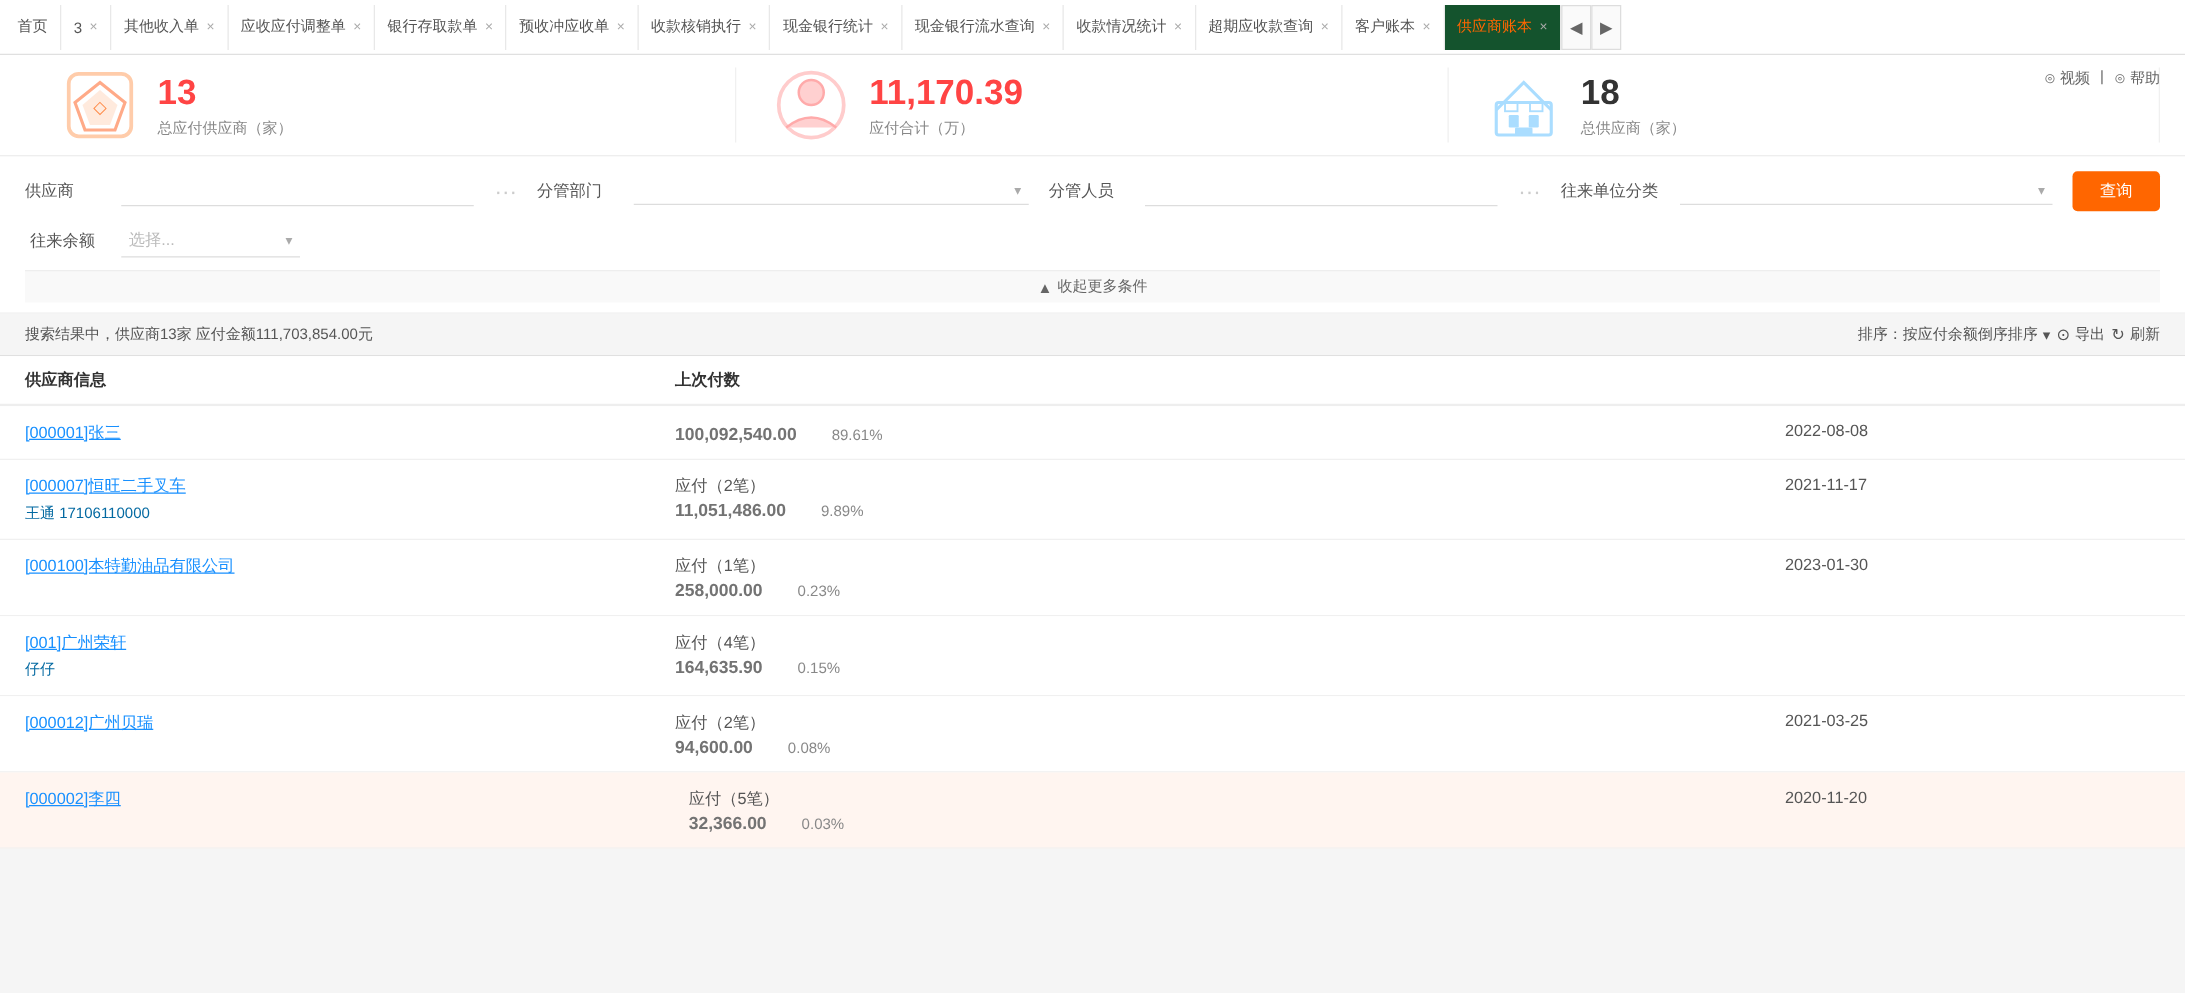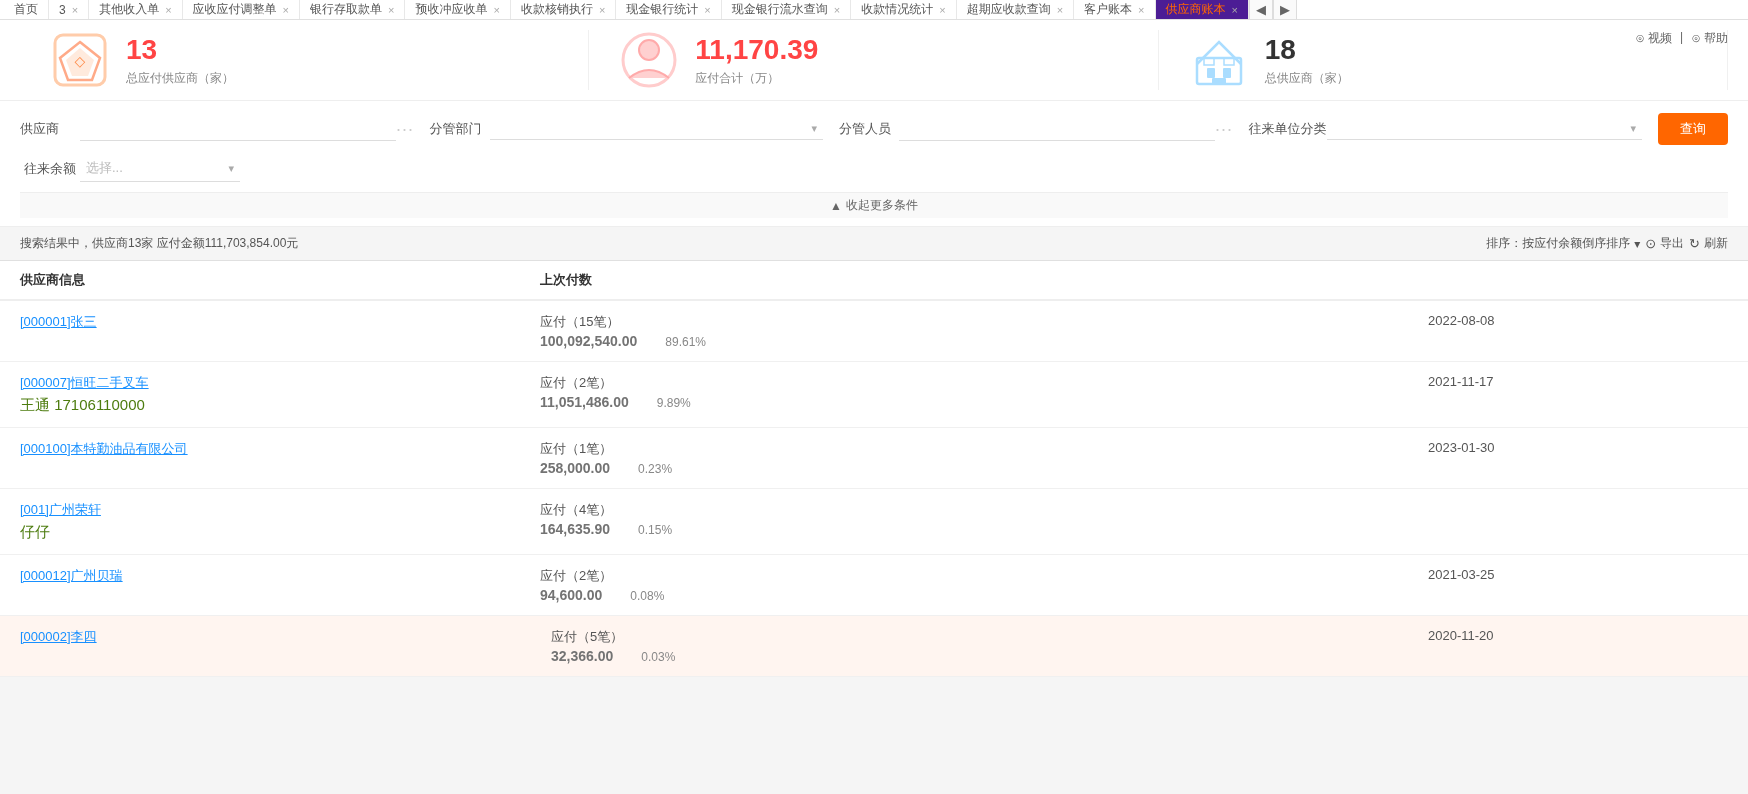--- a/index.html
+++ b/index.html
@@ -4,37 +4,37 @@
   <style>
     * { box-sizing: border-box; margin: 0; padding: 0; }
     body { font-family: 'Microsoft YaHei', Arial, sans-serif; font-size: 13px; background: #f5f5f5; color: #333; overflow-x: hidden; }
 
     
     .top-nav {
       display: flex;
       align-items: center;
       background: #fff;
       border-bottom: 1px solid #e0e0e0;
-      height: 20px;
+      height: 44px;
       padding: 0 4px;
       overflow: hidden;
     }
     .nav-tab {
       display: flex;
       align-items: center;
       padding: 0 10px;
       height: 36px;
       font-size: 12px;
       color: #555;
       cursor: pointer;
       white-space: nowrap;
       border-right: 1px solid #e8e8e8;
       flex-shrink: 0;
     }
-    .nav-tab.active { color: #ff6600; background: #4c1d95; }
+    .nav-tab.active { color: #ff6600; background: #14532d; }
     .nav-tab .close-x { margin-left: 6px; color: #aaa; font-size: 11px; }
     .nav-arrow { width: 24px; height: 36px; display: flex; align-items: center; justify-content: center; cursor: pointer; color: #666; border: 1px solid #ddd; background: #fafafa; flex-shrink: 0; }
 
     
     .summary-bar {
       background: #fff;
       display: flex;
       align-items: center;
       padding: 10px 20px;
       border-bottom: 1px solid #eee;
@@ -76,21 +76,21 @@
     }
     .filter-row {
       display: flex;
       align-items: center;
       gap: 16px;
       margin-bottom: 10px;
     }
     .filter-item {
       display: flex;
       align-items: center;
-      gap: 0;
+      gap: 17px;
       flex: 1;
     }
     .filter-label { font-size: 13px; color: #555; white-space: nowrap; min-width: 60px; }
     .filter-input {
       flex: 1;
       border: none;
       border-bottom: 1px solid #ddd;
       padding: 4px 6px;
       font-size: 13px;
       color: #333;
@@ -186,21 +186,21 @@
       align-items: start;
       background: #fff;
     }
     .table-row:last-child { background: #fff5f0; gap: 11px; }
     .supplier-link {
       color: #1890ff;
       text-decoration: underline;
       cursor: pointer;
       font-size: 13px;
     }
-    .supplier-sub { font-size: 15px; color: #4d7c0f; margin-top: 4px; }
+    .supplier-sub { font-size: 12px; color: #0369a1; margin-top: 4px; }
     .transaction-count { font-size: 13px; color: #555; }
     .transaction-amount { font-size: 14px; color: #737373; font-weight: bold; cursor: pointer; margin-top: 2px; }
     .transaction-percent { font-size: 12px; color: #888; margin-left: 20px; }
     .transaction-row { display: flex; align-items: baseline; gap: 8px; }
     .last-payment { font-size: 13px; color: #555; }
 
     
     ::-webkit-scrollbar { width: 6px; height: 6px; }
     ::-webkit-scrollbar-thumb { background: #ccc; border-radius: 3px; }
 
@@ -392,21 +392,20 @@
   <div class="table-header">
     <div>供应商信息</div>
     <div>上次付数</div>
   </div>
 
   <div class="table-row">
     <div>
       <a class="supplier-link">[000001]张三</a>
     </div>
     <div>
-      <div class="transaction-count">应付（15笔）</div>
       <div class="transaction-row">
         <span class="transaction-amount">100,092,540.00</span>
         <span class="transaction-percent">89.61%</span>
       </div>
     </div>
     <div>
       <span class="last-payment">2022-08-08</span>
     </div>
   </div>
 

